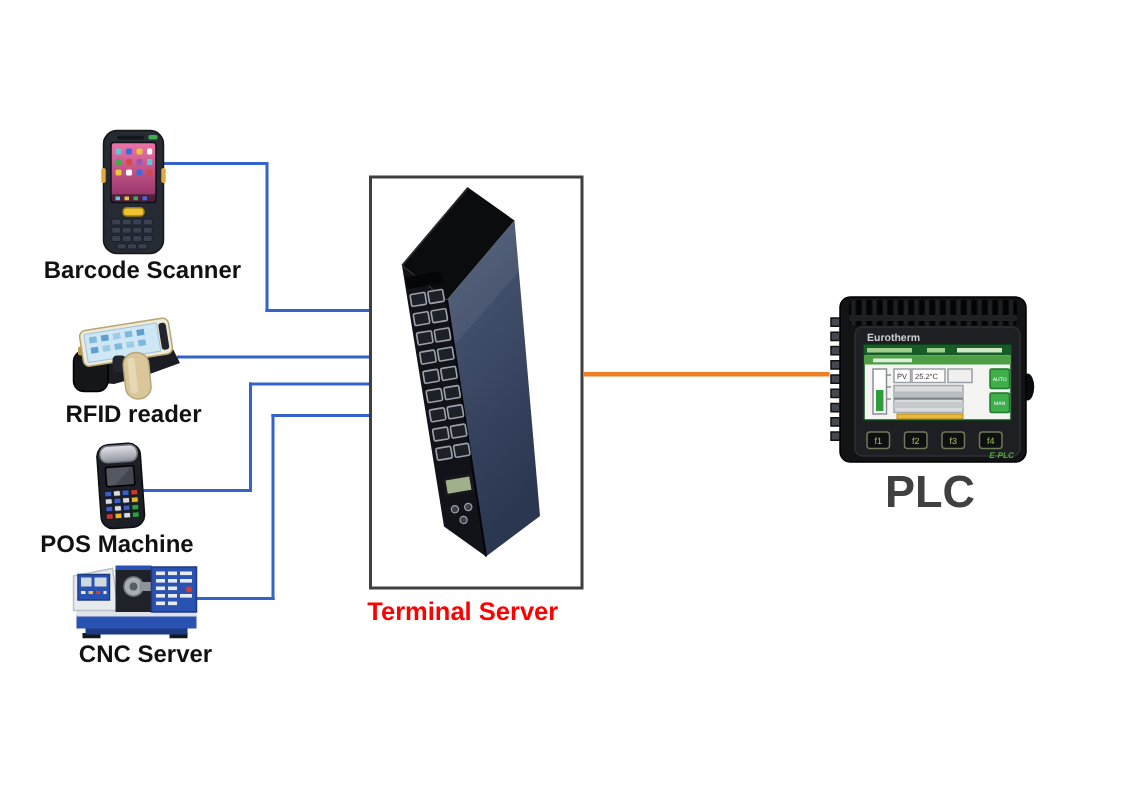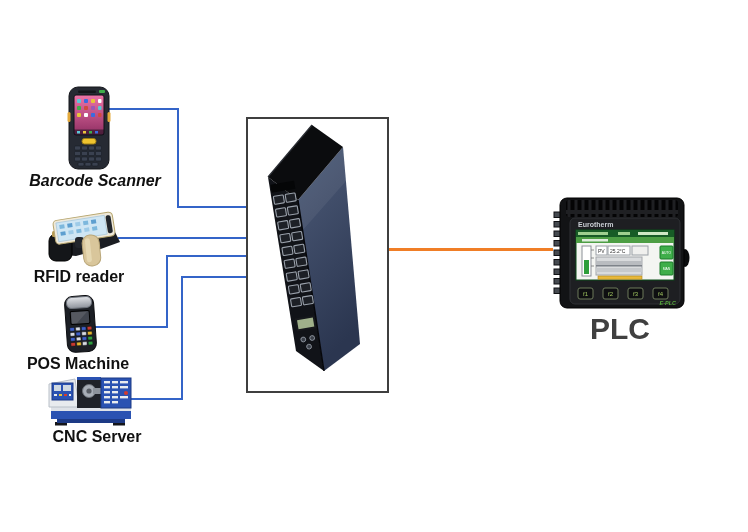--- a/index.html
+++ b/index.html
@@ -10,22 +10,22 @@
   .lbl{position:absolute;font-weight:700;font-size:16px;color:#111;text-align:center;white-space:nowrap;}
   
   #dev-barcode{left:66px;top:86px;width:46px;height:84px;}
   #dev-rfid{left:46px;top:206px;width:78px;height:62px;}
   #dev-pos{left:58px;top:294px;width:44px;height:60px;}
   #dev-cnc{left:45px;top:374px;width:92px;height:52px;}
   #hub-box{position:absolute;left:246px;top:117px;width:139px;height:272px;border:2px solid #3f3f3f;background:#fff;}
   #hub-box svg{position:absolute;left:0;top:0;width:139px;height:272px;}
   #dev-plc{left:548px;top:194px;width:144px;height:122px;}
   
-  #lbl-barcode{left:20px;top:172px;width:150px;font-style:italic;}
-  #lbl-rfid{left:4px;top:268px;width:150px;}
+  #lbl-barcode{left:20px;top:172px;width:150px;}
+  #lbl-rfid{left:14px;top:268px;width:150px;}
   #lbl-pos{left:3px;top:355px;width:150px;}
   #lbl-cnc{left:22px;top:428px;width:150px;}
   #lbl-hub{left:226px;top:398px;width:165px;font-size:17px;color:#ff0000;}
   #lbl-plc{left:560px;top:312px;width:120px;font-size:30px;color:#404040;}
   
   #bs-h1{left:108px;top:108px;width:70px;height:2px;}
   #bs-v {left:177px;top:108px;width:2px;height:100px;}
   #bs-h2{left:177px;top:206px;width:70px;height:2px;}
   #rf-h {left:118px;top:237px;width:129px;height:2px;}
   #pos-h1{left:90px;top:326px;width:78px;height:2px;}
@@ -243,20 +243,21 @@
             <rect x="14" y="118" width="10" height="8" rx="1"></rect>
         </g>
         <rect x="3" y="138" width="20" height="13" fill="#16181c"></rect>
         <rect x="5" y="140" width="16" height="9" fill="#9fb08a"></rect>
         <circle cx="8" cy="160" r="2.4" fill="#3a3f48" stroke="#9aa1ab" stroke-width="0.8"></circle>
         <circle cx="17" cy="160" r="2.4" fill="#3a3f48" stroke="#9aa1ab" stroke-width="0.8"></circle>
         <circle cx="12.5" cy="168" r="2.4" fill="#3a3f48" stroke="#9aa1ab" stroke-width="0.8"></circle>
       </g>
     </svg>
   </div>
+  <div class="lbl" id="lbl-hub">Terminal Server</div>
 
   <svg class="dev" id="dev-plc" viewBox="0 0 144 122">
     <defs>
       <pattern id="vents" width="7" height="18" patternUnits="userSpaceOnUse">
         <rect width="7" height="18" fill="#1f2023"></rect>
         <rect x="1.5" y="2" width="4" height="14" fill="#040405"></rect>
       </pattern>
     </defs>
     <g fill="#45494f" stroke="#101114">
       <rect x="6" y="18" width="9" height="5.5"></rect>

